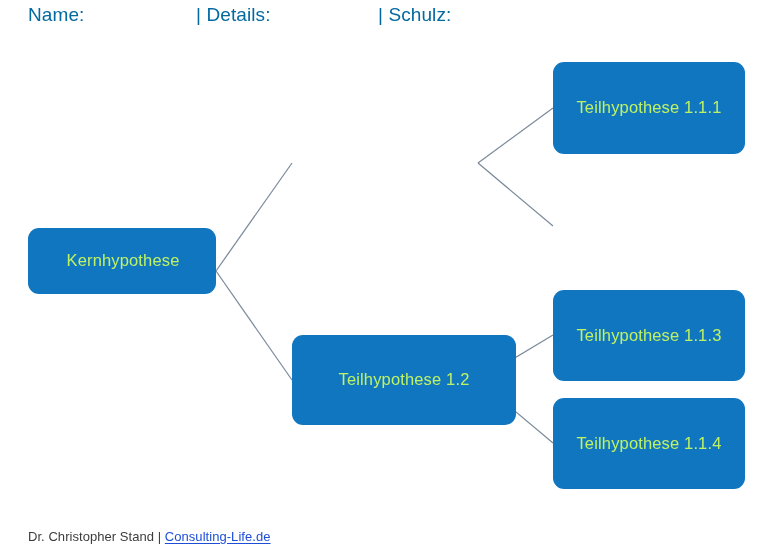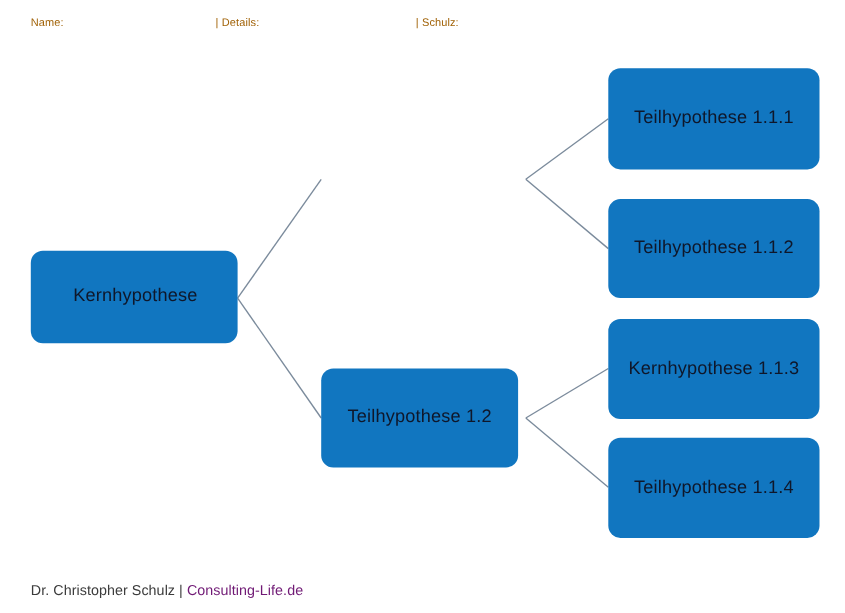--- a/index.html
+++ b/index.html
@@ -16,23 +16,23 @@
     position: relative;
     width: 768px;
     height: 557px;
     background: #ffffff;
     overflow: hidden;
   }
 
   
   .hdr-item {
     position: absolute;
-    top: 16px;
-    font-size: 10px;
-    color: #a16207;
+    top: 4px;
+    font-size: 19px;
+    color: #0369a1;
     white-space: nowrap;
     letter-spacing: 0.1px;
   }
   #hdr-name   { left: 28px;  }
   #hdr-aut    { left: 196px; }
   #hdr-stand  { left: 378px; }
 
   
   #wires {
     position: absolute;
@@ -58,49 +58,50 @@
     align-items: center;
     justify-content: center;
     box-sizing: border-box;
     padding: 0 8px;
     text-align: center;
     line-height: 1.2;
   }
   .node-label {
     font-size: 16.5px;
     font-weight: 400;
-    color: #0f172a;
+    color: #bef264;
     letter-spacing: 0.15px;
     white-space: nowrap;
   }
 
   
-  #node-root      { left: 28px;  top: 228px; width: 188px; height: 84px; padding-left: 10px; }
+  #node-root      { left: 28px;  top: 228px; width: 188px; height: 66px; padding-left: 10px; }
   
   #node-l2-0      { left: 292px; top: 117px; width: 186px; height: 92px; }
-  #node-l2-1      { left: 292px; top: 335px; width: 179px; height: 90px; }
+  #node-l2-1      { left: 292px; top: 335px; width: 224px; height: 90px; }
   
   #node-l3-0      { left: 553px; top: 62px;  width: 192px; height: 92px; }
   #node-l3-1      { left: 553px; top: 181px; width: 192px; height: 90px; }
   #node-l3-2      { left: 553px; top: 290px; width: 192px; height: 91px; }
   #node-l3-3      { left: 553px; top: 398px; width: 192px; height: 91px; }
 
   
   .footer-block {
     position: absolute;
     bottom: 13px;
     font-size: 13px;
     color: #3c3c3c;
     white-space: nowrap;
     letter-spacing: 0.05px;
   }
   #footer-left  { left: 28px;  }
   #footer-right { left: 374px; }
   .flink {
-    color: #701a75;
+    color: #1d4ed8;
+    text-decoration: underline;
     text-underline-offset: 1.5px;
     cursor: pointer;
   }
 </style>
 </head>
 <body>
 
 <div id="canvas">
 
   <div id="hdr-name" class="hdr-item">Name:</div>
@@ -125,30 +126,27 @@
 
 
   <div id="node-l2-1" class="node">
     <span class="node-label">Teilhypothese 1.2</span>
   </div>
 
   <div id="node-l3-0" class="node">
     <span class="node-label">Teilhypothese 1.1.1</span>
   </div>
 
-  <div id="node-l3-1" class="node">
-    <span class="node-label">Teilhypothese 1.1.2</span>
-  </div>
 
   <div id="node-l3-2" class="node">
-    <span class="node-label">Kernhypothese 1.1.3</span>
+    <span class="node-label">Teilhypothese 1.1.3</span>
   </div>
 
   <div id="node-l3-3" class="node">
     <span class="node-label">Teilhypothese 1.1.4</span>
   </div>
 
   <div id="footer-left" class="footer-block">
-    <span>Dr. Christopher Schulz | </span><span class="flink">Consulting-Life.de</span>
+    <span>Dr. Christopher Stand | </span><span class="flink">Consulting-Life.de</span>
   </div>
 
 
 </div>
 
 </body></html>

